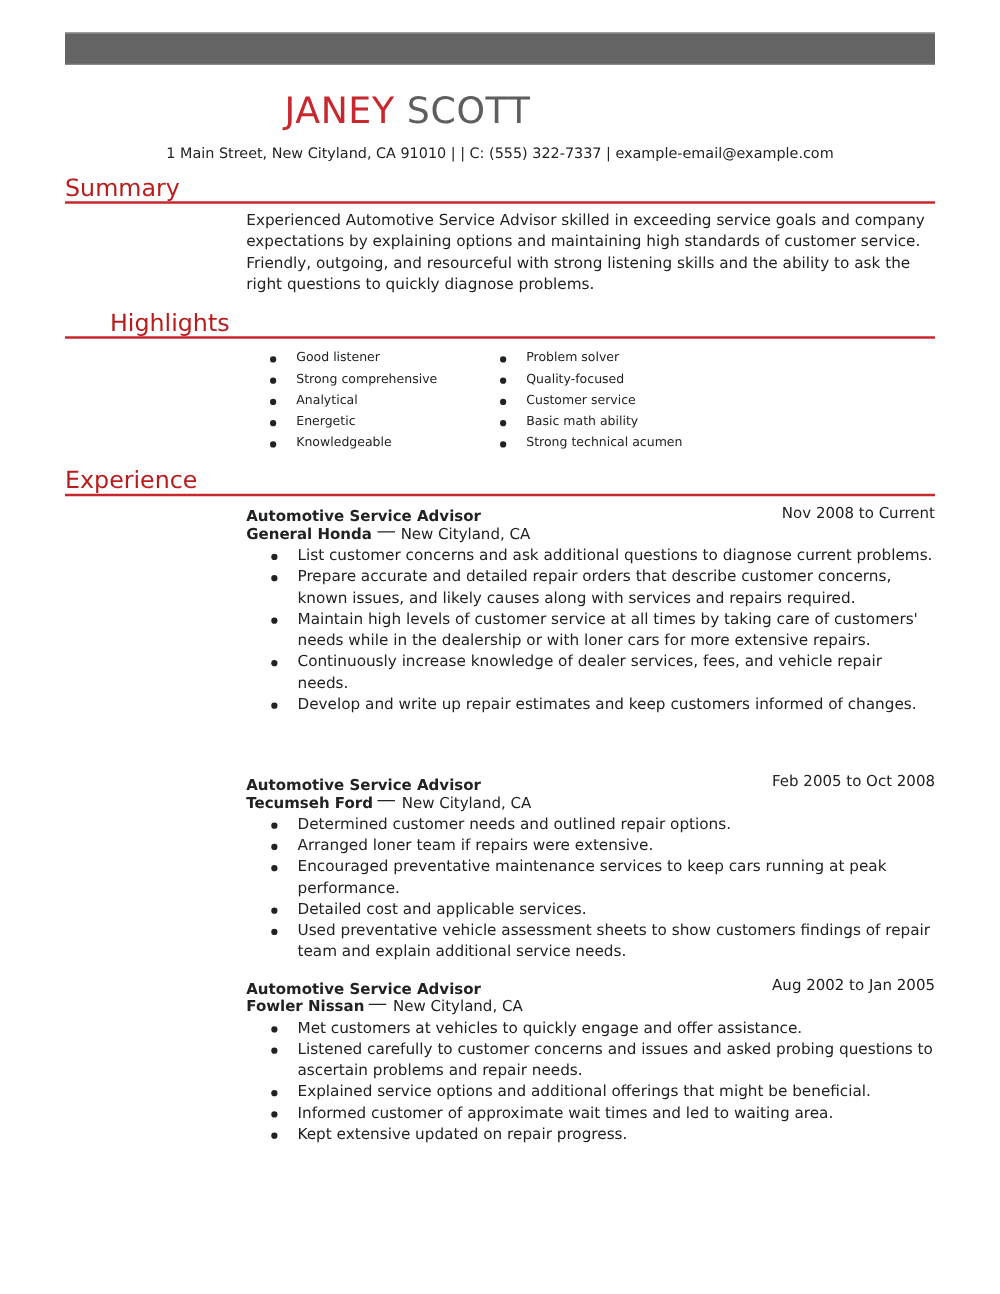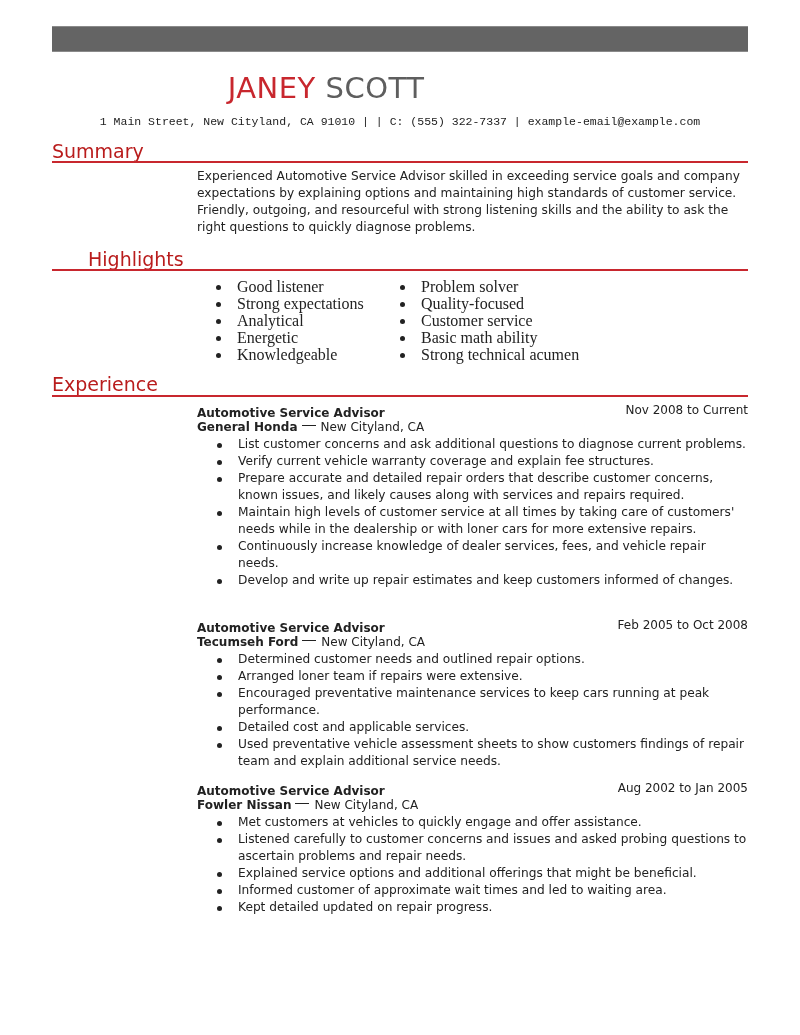--- a/index.html
+++ b/index.html
@@ -22,36 +22,35 @@
     font-family: "DejaVu Sans", sans-serif;
     font-size: 29px; letter-spacing: 0.5px;
     line-height: 36px;
   }
   .name .first { color: #c8272e; }
   .name .last { color: #5e5e5e; }
   .contact {
     position: absolute; left: 0; width: 800px; top: 114px;
     text-align: center; font-size: 11.5px; color: #222;
     line-height: 16px;
-    font-family: Liberation Mono, monospace;
   }
   .section-title {
     position: absolute; left: 52px; font-size: 19px; color: #b91c1c;
     line-height: 20px;
   }
   .rule {
     position: absolute; left: 52px; width: 696px; height: 2px; background: #c8272e;
   }
   .summary-text {
     position: absolute; left: 197px; top: 168px; width: 555px;
     font-size: 12.2px; line-height: 17px; color: #222;
   }
   .hl-col { position: absolute; top: 278px; list-style: none; }
   .hl-col li {
-    position: relative; font-size: 16px; line-height: 17px; padding-left: 21px; color: #222; font-family: Liberation Serif, serif;
+    position: relative; font-size: 10px; line-height: 17px; padding-left: 21px; color: #222;
   }
   .bullet {
     position: absolute; left: 0; top: 7px; width: 5px; height: 5px; border-radius: 50%; background: #222;
   }
   .job { position: absolute; left: 197px; width: 551px; }
   .job-head { position: relative; height: 17px; }
   .job-title { font-size: 12px; font-weight: bold; color: #222; line-height: 17px; }
   .job-dates { position: absolute; right: 0; top: 0; font-size: 12px; color: #222; line-height: 17px; }
   .job-company-line { font-size: 12px; line-height: 17px; color: #222; }
   .job-company { font-weight: bold; }
@@ -73,21 +72,21 @@
 <div class="contact">1 Main Street, New Cityland, CA 91010 | | C: (555) 322-7337 | example-email@example.com</div>
 
 <div class="section-title" style="top:141px;">Summary</div>
 <div class="rule" style="top:161px;"></div>
 <div class="summary-text">Experienced Automotive Service Advisor skilled in exceeding service goals and company expectations by explaining options and maintaining high standards of customer service. Friendly, outgoing, and resourceful with strong listening skills and the ability to ask the right questions to quickly diagnose problems.</div>
 
 <div class="section-title" style="top:249px;margin-left:36px;">Highlights</div>
 <div class="rule" style="top:269px;"></div>
 <ul class="hl-col" style="left:216px;">
   <li><span class="bullet"></span><span>Good listener</span></li>
-  <li><span class="bullet"></span><span>Strong expectations</span></li>
+  <li><span class="bullet"></span><span>Strong comprehensive</span></li>
   <li><span class="bullet"></span><span>Analytical</span></li>
   <li><span class="bullet"></span><span>Energetic</span></li>
   <li><span class="bullet"></span><span>Knowledgeable</span></li>
 </ul>
 <ul class="hl-col" style="left:400px;">
   <li><span class="bullet"></span><span>Problem solver</span></li>
   <li><span class="bullet"></span><span>Quality-focused</span></li>
   <li><span class="bullet"></span><span>Customer service</span></li>
   <li><span class="bullet"></span><span>Basic math ability</span></li>
   <li><span class="bullet"></span><span>Strong technical acumen</span></li>
@@ -99,21 +98,20 @@
 <div class="job" style="top:402px;">
   <div class="job-head">
     <span class="job-title">Automotive Service Advisor</span>
     <span class="job-dates">Nov 2008 to Current</span>
   </div>
   <div class="job-company-line">
     <span class="job-company">General Honda</span><span class="job-dash"></span><span>New Cityland, CA</span>
   </div>
   <ul class="duties">
     <li><span class="bullet"></span><span>List customer concerns and ask additional questions to diagnose current problems.</span></li>
-    <li><span class="bullet"></span><span>Verify current vehicle warranty coverage and explain fee structures.</span></li>
     <li><span class="bullet"></span><span>Prepare accurate and detailed repair orders that describe customer concerns, known issues, and likely causes along with services and repairs required.</span></li>
     <li><span class="bullet"></span><span>Maintain high levels of customer service at all times by taking care of customers' needs while in the dealership or with loner cars for more extensive repairs.</span></li>
     <li><span class="bullet"></span><span>Continuously increase knowledge of dealer services, fees, and vehicle repair needs.</span></li>
     <li><span class="bullet"></span><span>Develop and write up repair estimates and keep customers informed of changes.</span></li>
   </ul>
 </div>
 
 <div class="job" style="top:617px;">
   <div class="job-head">
     <span class="job-title">Automotive Service Advisor</span>
@@ -137,15 +135,15 @@
     <span class="job-dates">Aug 2002 to Jan 2005</span>
   </div>
   <div class="job-company-line">
     <span class="job-company">Fowler Nissan</span><span class="job-dash"></span><span>New Cityland, CA</span>
   </div>
   <ul class="duties">
     <li><span class="bullet"></span><span>Met customers at vehicles to quickly engage and offer assistance.</span></li>
     <li><span class="bullet"></span><span>Listened carefully to customer concerns and issues and asked probing questions to ascertain problems and repair needs.</span></li>
     <li><span class="bullet"></span><span>Explained service options and additional offerings that might be beneficial.</span></li>
     <li><span class="bullet"></span><span>Informed customer of approximate wait times and led to waiting area.</span></li>
-    <li><span class="bullet"></span><span>Kept detailed updated on repair progress.</span></li>
+    <li><span class="bullet"></span><span>Kept extensive updated on repair progress.</span></li>
   </ul>
 </div>
 
 </body></html>

